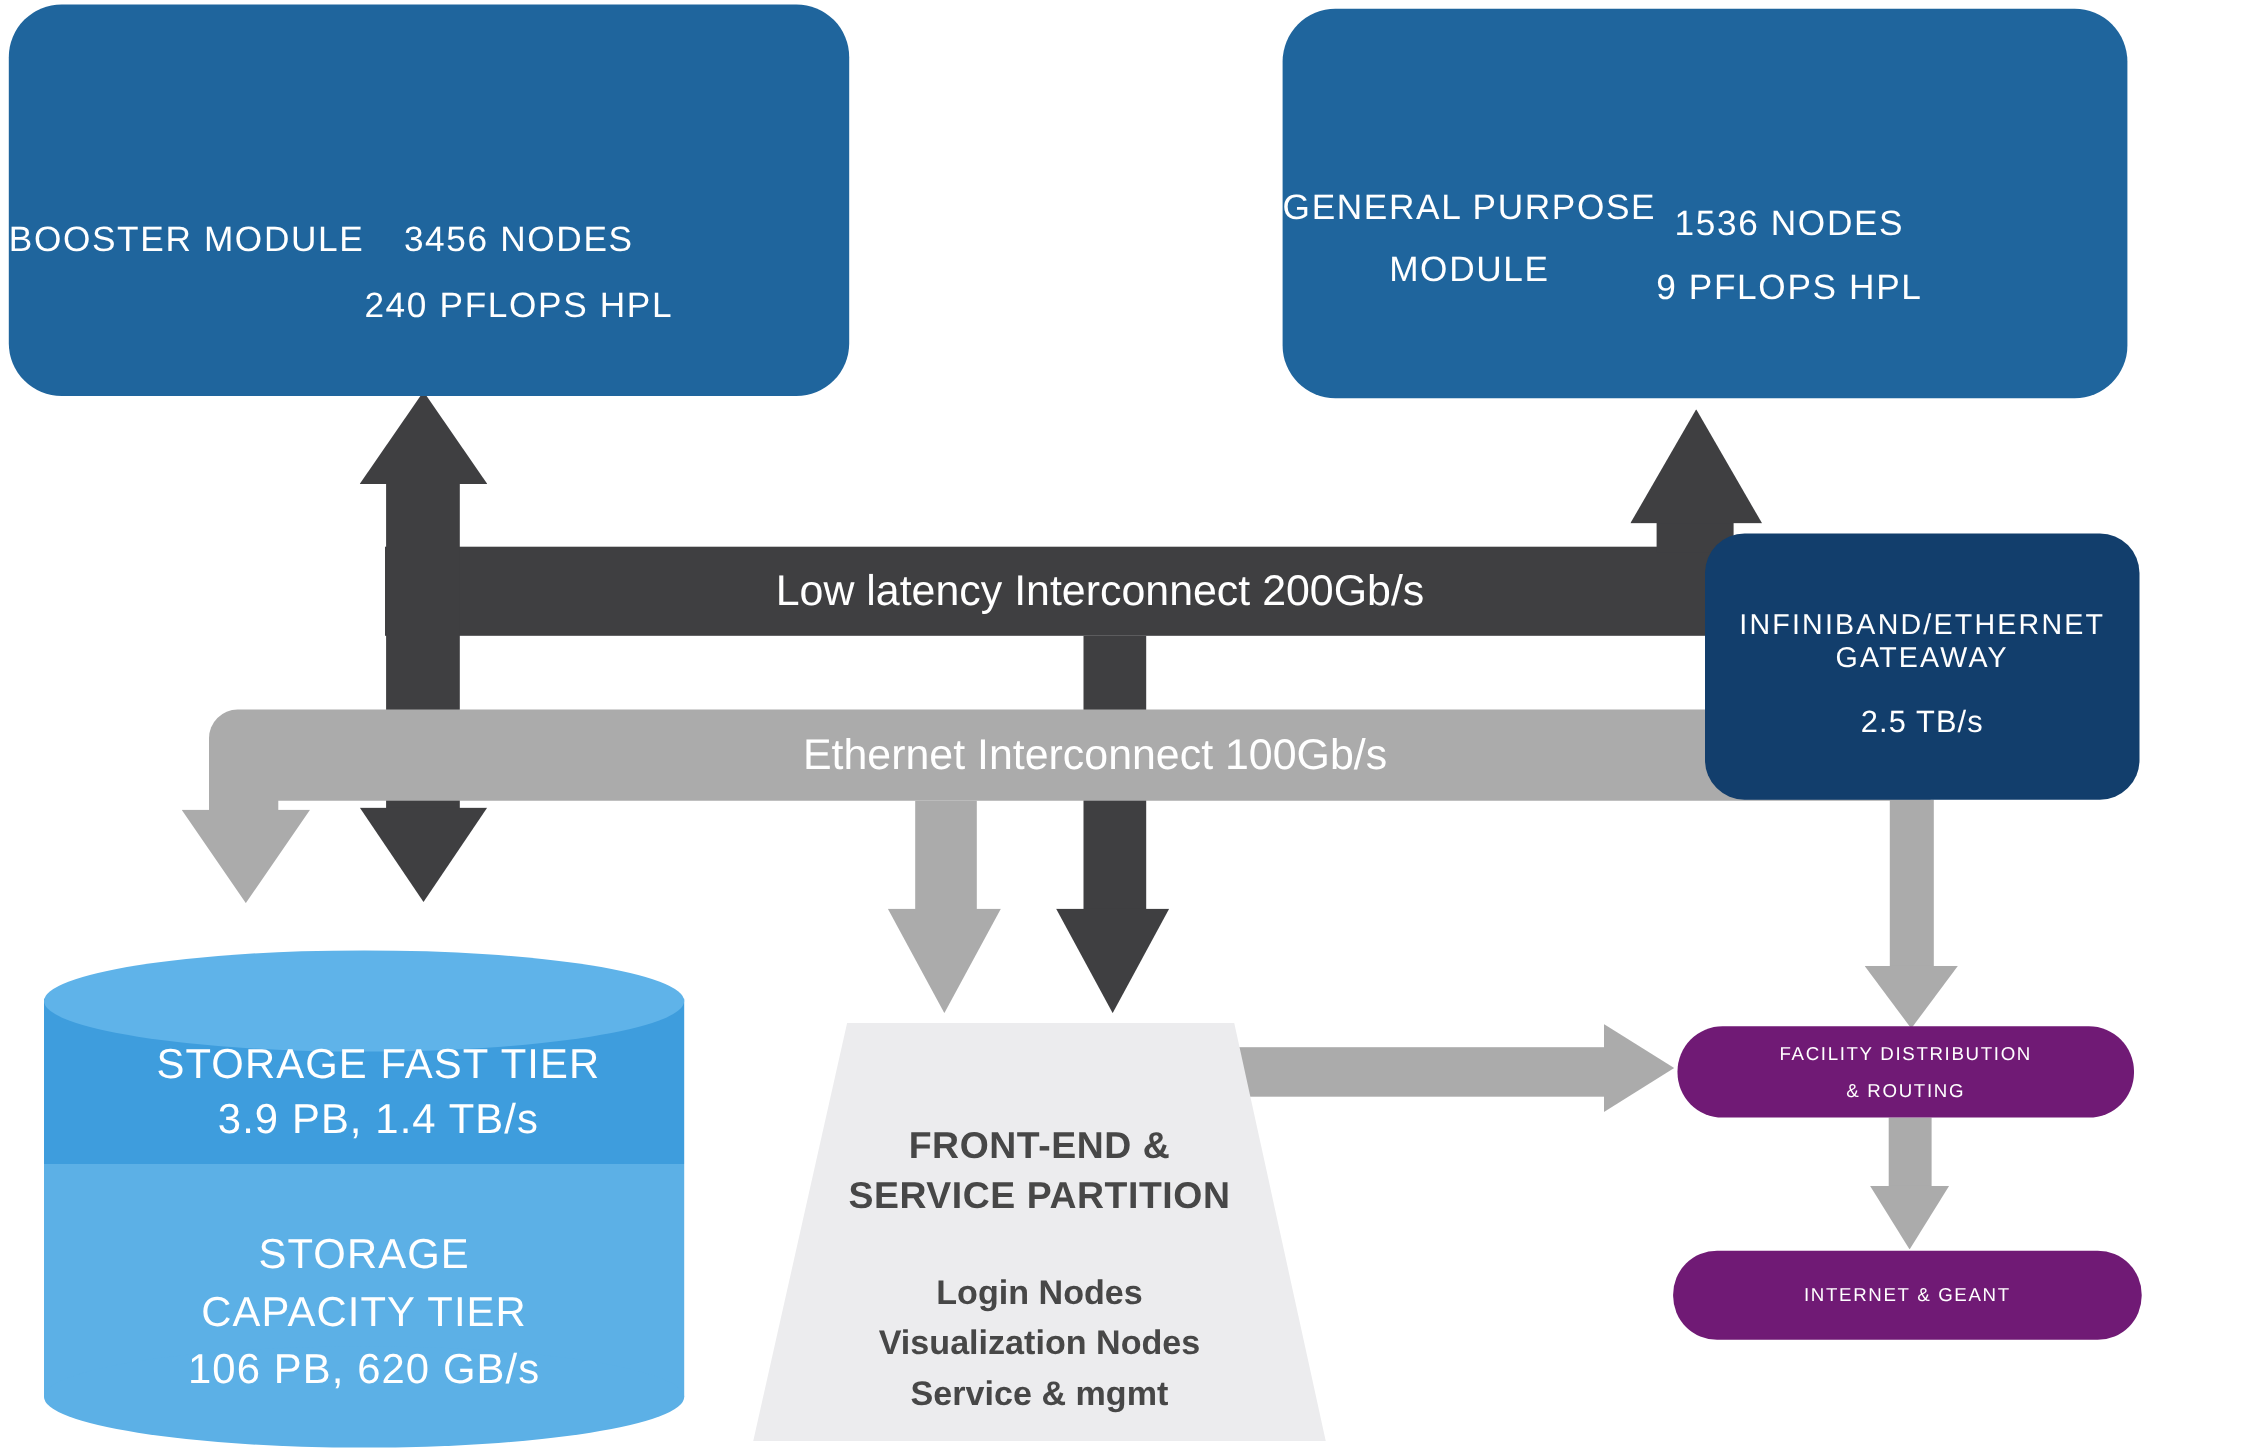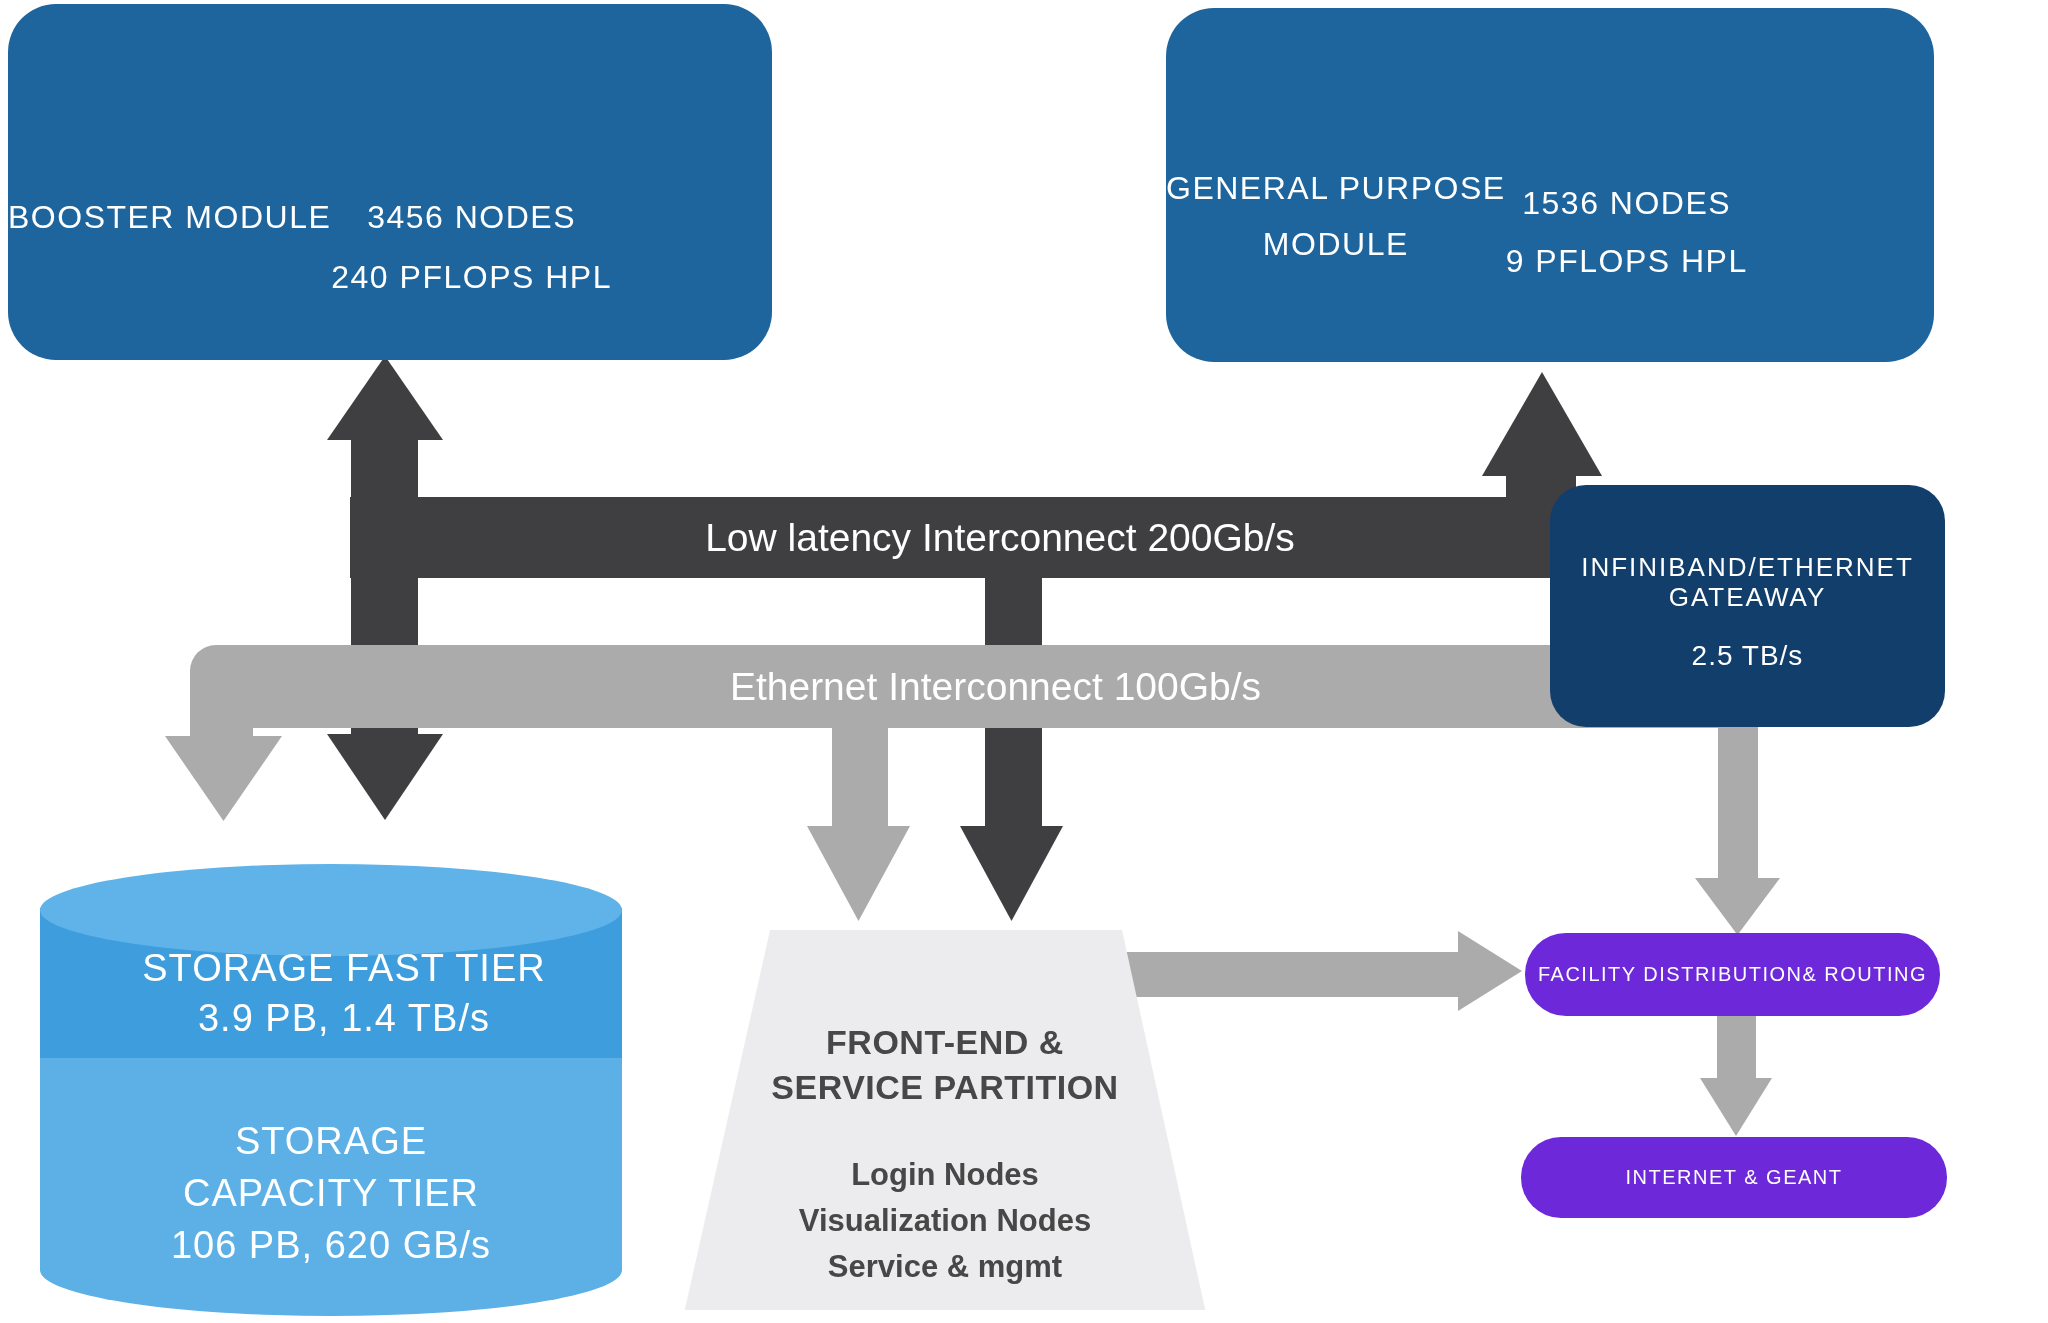--- a/index.html
+++ b/index.html
@@ -28,23 +28,23 @@
   .module-specs{line-height:60px;}
 
   .gateway-box{
     background:#123E6C;border-radius:36px;color:#ffffff;z-index:3;
     display:flex;flex-direction:column;align-items:center;text-align:center;
   }
   .gateway-title{font-size:26px;line-height:30px;letter-spacing:2px;}
   .gateway-rate{font-size:28px;letter-spacing:1px;}
 
   .pill-box{
-    background:#6d28d9;color:#ffffff;z-index:3;
-    display:flex;align-items:center;justify-content:center;
-    text-align:center;font-size:20px;line-height:33px;letter-spacing:1.5px;
+    background:#701a75;color:#ffffff;z-index:3;
+    display:flex;flex-direction:column;align-items:center;justify-content:center;
+    text-align:center;font-size:17px;line-height:33px;letter-spacing:1.5px;
   }
 
   .bar-text{
     color:#ffffff;font-size:39px;width:100%;height:100%;
     display:flex;align-items:center;justify-content:center;box-sizing:border-box;
   }
 
   .trapezoid{
     background:#ECECEE;z-index:3;
     clip-path:polygon(17% 0,83.4% 0,99.1% 100%,0.9% 100%);

